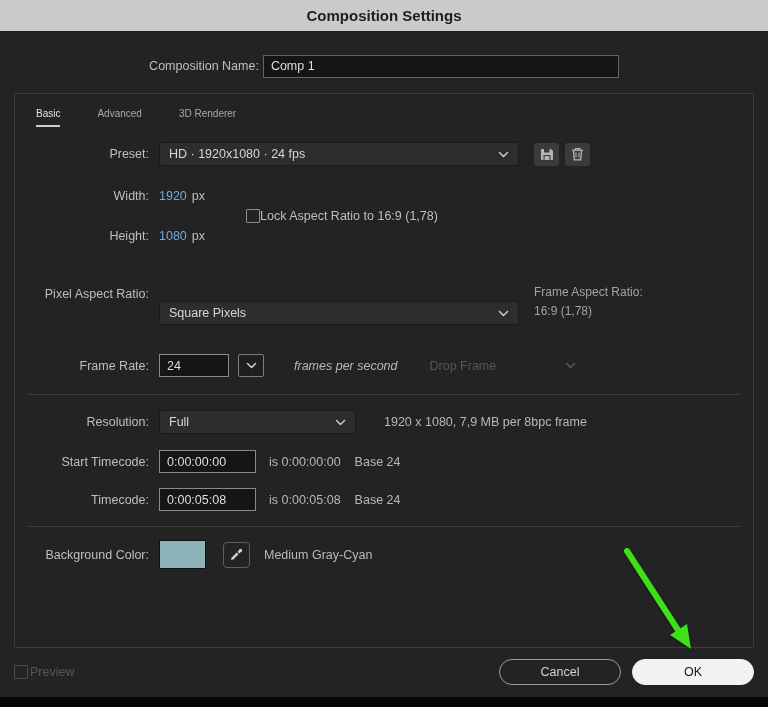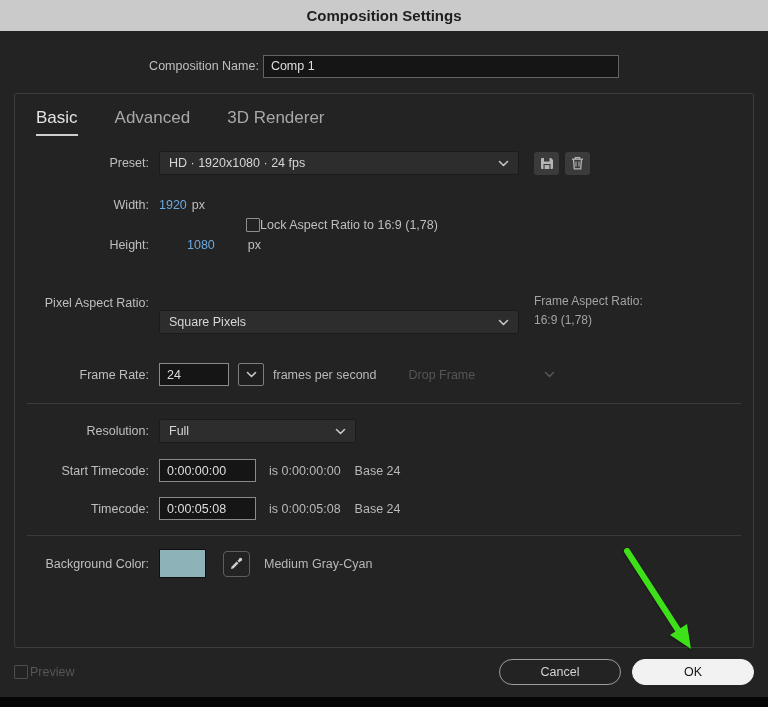--- a/index.html
+++ b/index.html
@@ -21,21 +21,21 @@
   .name-row { margin-top:23px; height:24px; display:flex; justify-content:center; align-items:center; gap:4px; }
   .text-input {
     background:#151515; color:#dedede; font-size:12.5px;
     font-family:inherit; padding:0 7px; outline:none;
   }
   .name-input { width:356px; height:23px; border:1px solid #636363; }
 
   .panel { margin-top:15px; height:555px; border:1px solid #3d3d3d; border-radius:3px; }
 
   .tabs { display:flex; gap:37px; padding:14px 0 0 21px; }
-  .tab { font-size:17px; color:#a8a8a8; padding-bottom:6px; border-bottom:2px solid transparent; }
+  .tab { font-size:10px; color:#a8a8a8; padding-bottom:6px; border-bottom:2px solid transparent; }
   .tab.active { color:#e3e3e3; border-bottom-color:#cecece; }
 
   .row { display:flex; align-items:center; }
   .col { width:134px; text-align:right; margin-right:10px; flex:none; }
 
   .dropdown {
     height:24px; background:#2d2d2d; border:1px solid #1b1b1b; border-radius:2px;
     display:flex; align-items:center; justify-content:space-between;
     padding:0 9px; color:#d6d6d6; font-size:12.5px; white-space:nowrap;
   }
@@ -46,21 +46,21 @@
   .preset-row { margin-top:15px; }
   .icon-btn {
     width:25px; height:23px; background:#3b3b3b; border:none; border-radius:3px;
     display:flex; align-items:center; justify-content:center; cursor:pointer;
   }
   .icon-btn.first { margin-left:15px; }
   .icon-btn + .icon-btn { margin-left:6px; }
 
   .wh-block { margin-top:21px; position:relative; }
   .wh-row { height:17px; }
-  .wh-row.h2 { margin-top:23px;gap:28px; }
+  .wh-row.h2 { margin-top:23px; }
   .blue { color:#6ca9dd; font-size:12.5px; }
   .unit { margin-left:5px; color:#bfbfbf; font-size:12.5px; }
   .lock-box {
     position:absolute; left:231px; top:50%; transform:translateY(-50%);
     display:flex; align-items:center; color:#bfbfbf; font-size:12.5px; cursor:default;
   }
   .checkbox {
     width:14px; height:14px; border:1px solid #8f8f8f; border-radius:1px;
     background:#232323; display:inline-block; flex:none;
   }
@@ -69,21 +69,21 @@
   .far-block { margin-left:15px; font-size:12px; color:#a3a3a3; line-height:19px; transform:translateY(8px); white-space:nowrap; }
 
   .fr-row { margin-top:29px; }
   .small-input { height:23px; border:1px solid #8a8a8a; }
   .fr-input { width:70px; }
   .chev-btn {
     width:26px; height:23px; margin-left:9px; background:#1f1f1f;
     border:1px solid #7d7d7d; border-radius:2px;
     display:flex; align-items:center; justify-content:center; cursor:pointer;
   }
-  .fps-text { margin-left:9px; }
+  .fps-text { margin-left:30px;font-style:italic; }
   .dropframe {
     margin-left:32px; width:146px; display:flex; align-items:center;
     justify-content:space-between; color:#565656; font-size:12.5px;
   }
   .dropframe svg path { stroke:#565656; }
 
   .divider { height:1px; background:#3a3a3a; margin:17px 12px 0 12px; }
   .divider.d2 { margin-top:15px; }
 
   .res-row { margin-top:15px; }
@@ -223,20 +223,21 @@
       <div class="divider"></div>
 
       <div class="row res-row">
         <div class="lbl col">Resolution:</div>
         <div class="dropdown res-dd">
           <span>Full</span>
           <svg width="11" height="7" viewBox="0 0 11 7">
               <path d="M1.5 1.5 L5.5 5.5 L9.5 1.5" fill="none" stroke="#c6c6c6" stroke-width="1.6" stroke-linecap="round" stroke-linejoin="round"></path>
             </svg>
         </div>
+        <span class="info res-info">1920 x 1080, 7,9 MB per 8bpc frame</span>
       </div>
 
       <div class="row tc-row">
         <div class="lbl col">Start Timecode:</div>
         <input type="text" class="text-input small-input tc-input" value="0:00:00:00" style="">
         <span class="info tc-info">is 0:00:00:00</span>
         <span class="info base">Base 24</span>
       </div>
 
       <div class="row dur-row">

